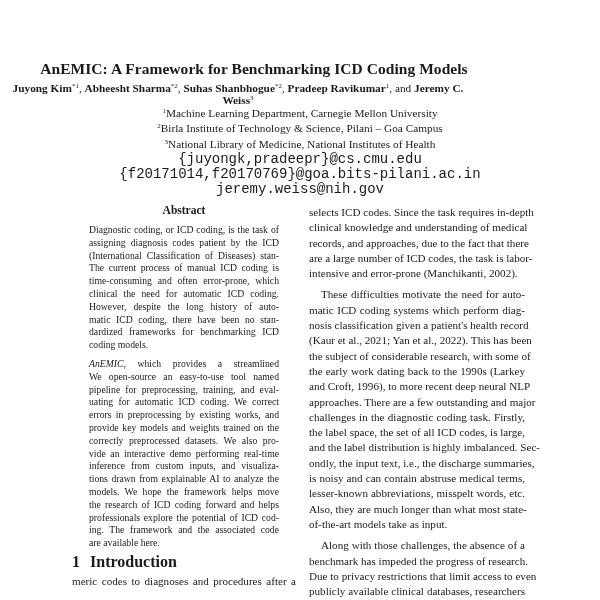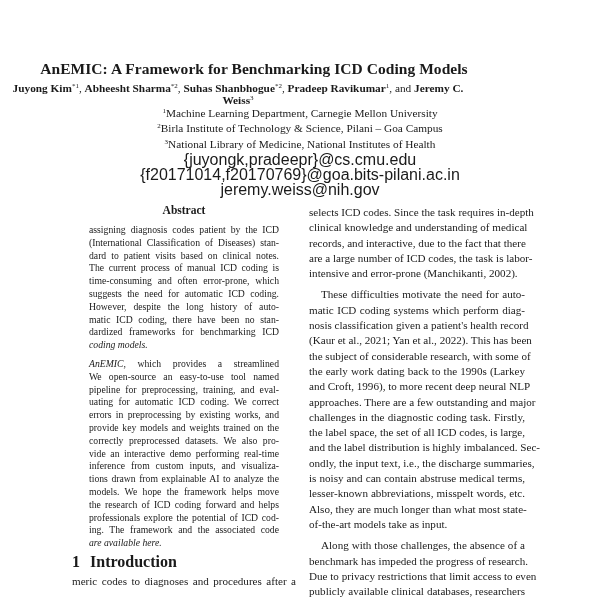--- a/index.html
+++ b/index.html
@@ -17,33 +17,33 @@
       position: absolute; top: 82px; left: 0; width: 476px;
       text-align: center; font-size: 11.3px;
     }
     .authors b { font-weight: bold; }
     .authors sup { font-size: 7px; vertical-align: 4px; line-height: 0; }
     .affils {
       position: absolute; top: 106px; left: 0; width: 600px;
       text-align: center; font-size: 11.3px; line-height: 15.3px;
     }
     .affils sup { font-size: 7px; vertical-align: 4px; line-height: 0; }
-    .mono { font-family: Liberation Sans, sans-serif; font-size: 16px; }
+    .mono { font-family: Liberation Mono, monospace; font-size: 14px; }
 
     .abstract-head {
       position: absolute; top: 204px; left: 89px; width: 190px;
       text-align: center; font-weight: bold; font-size: 11.5px;
     }
     .abstract {
       position: absolute; top: 224px; left: 89px; width: 190px;
       font-size: 9.7px; line-height: 12.8px; text-align: justify;
     }
     .abstract p { margin: 0 0 6px 0; }
     .abstract .ln { display: block; text-align: justify; text-align-last: justify; white-space: nowrap; }
-    .abstract .ln.last { text-align-last: left; font-style: italic; }
+    .abstract .ln.last { text-align-last: left; }
 
     .intro-head {
       position: absolute; top: 553px; left: 72px; font-weight: bold; font-size: 16px;
     }
     .intro-head .num { display: inline-block; width: 18px; }
     .intro-text {
       position: absolute; top: 574px; left: 72px; width: 224px;
       font-size: 11.1px; line-height: 15.3px;
     }
 
@@ -71,26 +71,26 @@
   <div><sup>3</sup><span>National Library of Medicine, National Institutes of Health</span></div>
   <div class="mono">{juyongk,pradeepr}@cs.cmu.edu</div>
   <div class="mono">{f20171014,f20170769}@goa.bits-pilani.ac.in</div>
   <div class="mono">jeremy.weiss@nih.gov</div>
 </div>
 
 <div class="abstract-head">Abstract</div>
 
 <div class="abstract">
   <p>
+    <span class="ln">Diagnostic coding, or ICD coding, is the task of</span>
     <span class="ln">assigning diagnosis codes patient by the ICD</span>
     <span class="ln">(International Classification of Diseases) stan-</span>
-    <span class="ln">dard to patient visits based on clinical notes.</span>
     <span class="ln">The current process of manual ICD coding is</span>
     <span class="ln">time-consuming and often error-prone, which</span>
-    <span class="ln">suggests the need for automatic ICD coding.</span>
+    <span class="ln">clinical the need for automatic ICD coding.</span>
     <span class="ln">However, despite the long history of auto-</span>
     <span class="ln">matic ICD coding, there have been no stan-</span>
     <span class="ln">dardized frameworks for benchmarking ICD</span>
     <span class="ln last">coding models.</span>
   </p>
   <p>
     <span class="ln"><i>AnEMIC</i><span>, which provides a streamlined</span></span>
     <span class="ln">We open-source an easy-to-use tool named</span>
     <span class="ln">pipeline for preprocessing, training, and eval-</span>
     <span class="ln">uating for automatic ICD coding. We correct</span>
@@ -113,21 +113,21 @@
 </div>
 
 <div class="intro-text">
   <span class="ln">meric codes to diagnoses and procedures after a</span>
 </div>
 
 <div class="rightcol">
   <p>
     <span class="ln">selects ICD codes. Since the task requires in-depth</span>
     <span class="ln">clinical knowledge and understanding of medical</span>
-    <span class="ln">records, and interactive, due to the fact that there</span>
+    <span class="ln">records, and approaches, due to the fact that there</span>
     <span class="ln">are a large number of ICD codes, the task is labor-</span>
     <span class="ln last">intensive and error-prone (Manchikanti, 2002).</span>
   </p>
   <p>
     <span class="ln indent">These difficulties motivate the need for auto-</span>
     <span class="ln">matic ICD coding systems which perform diag-</span>
     <span class="ln">nosis classification given a patient's health record</span>
     <span class="ln">(Kaur et al., 2021; Yan et al., 2022). This has been</span>
     <span class="ln">the subject of considerable research, with some of</span>
     <span class="ln">the early work dating back to the 1990s (Larkey</span>

